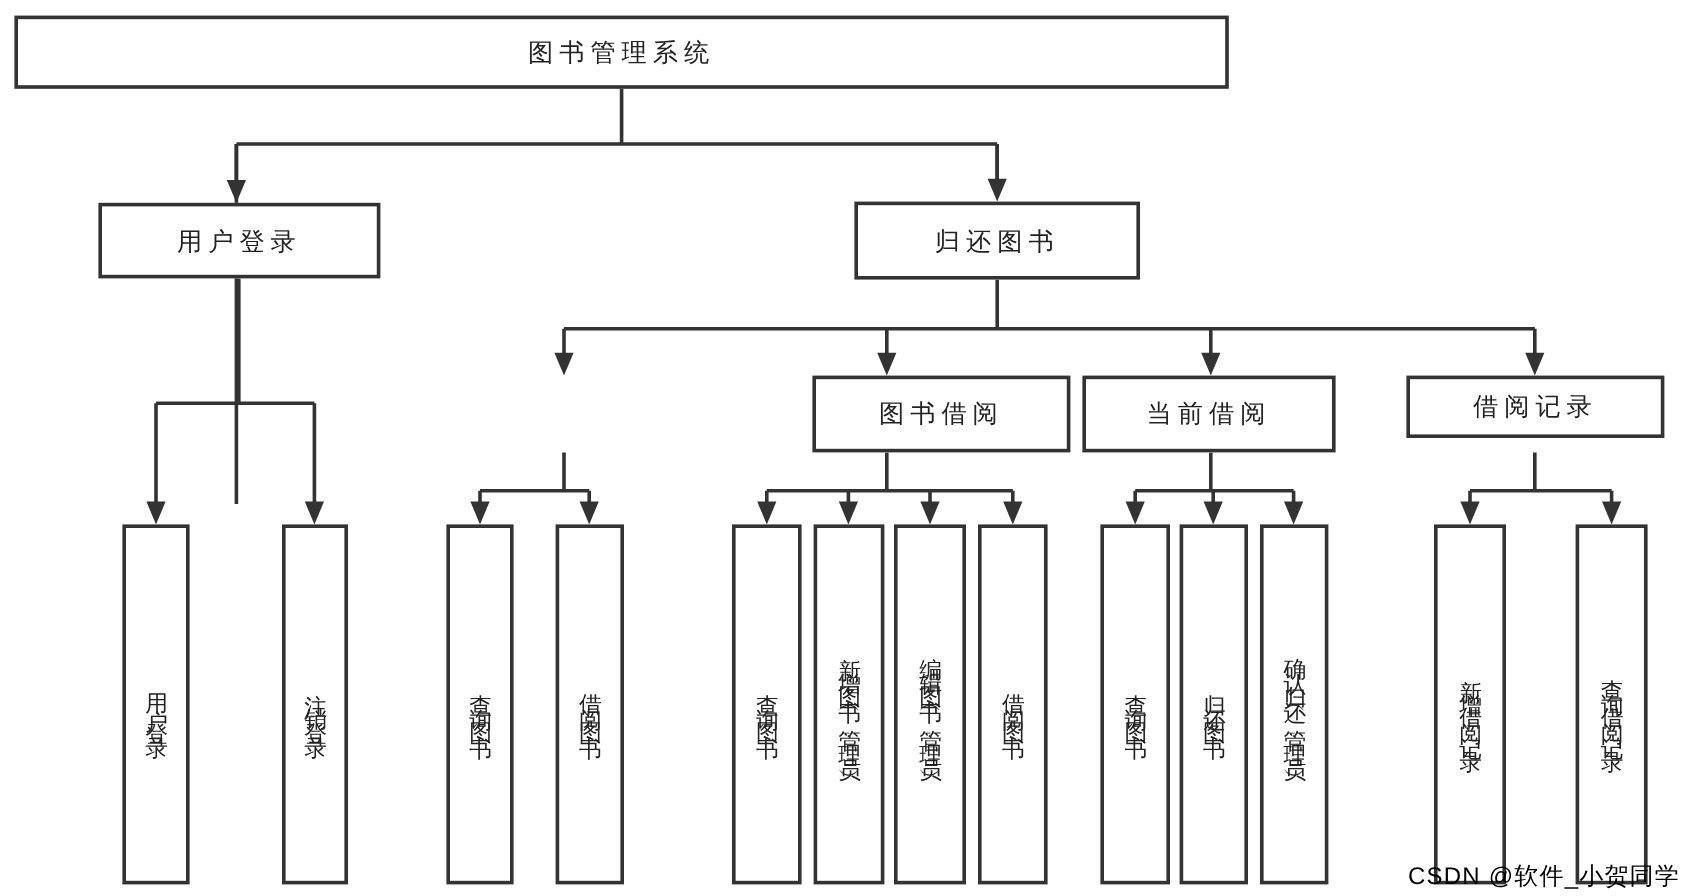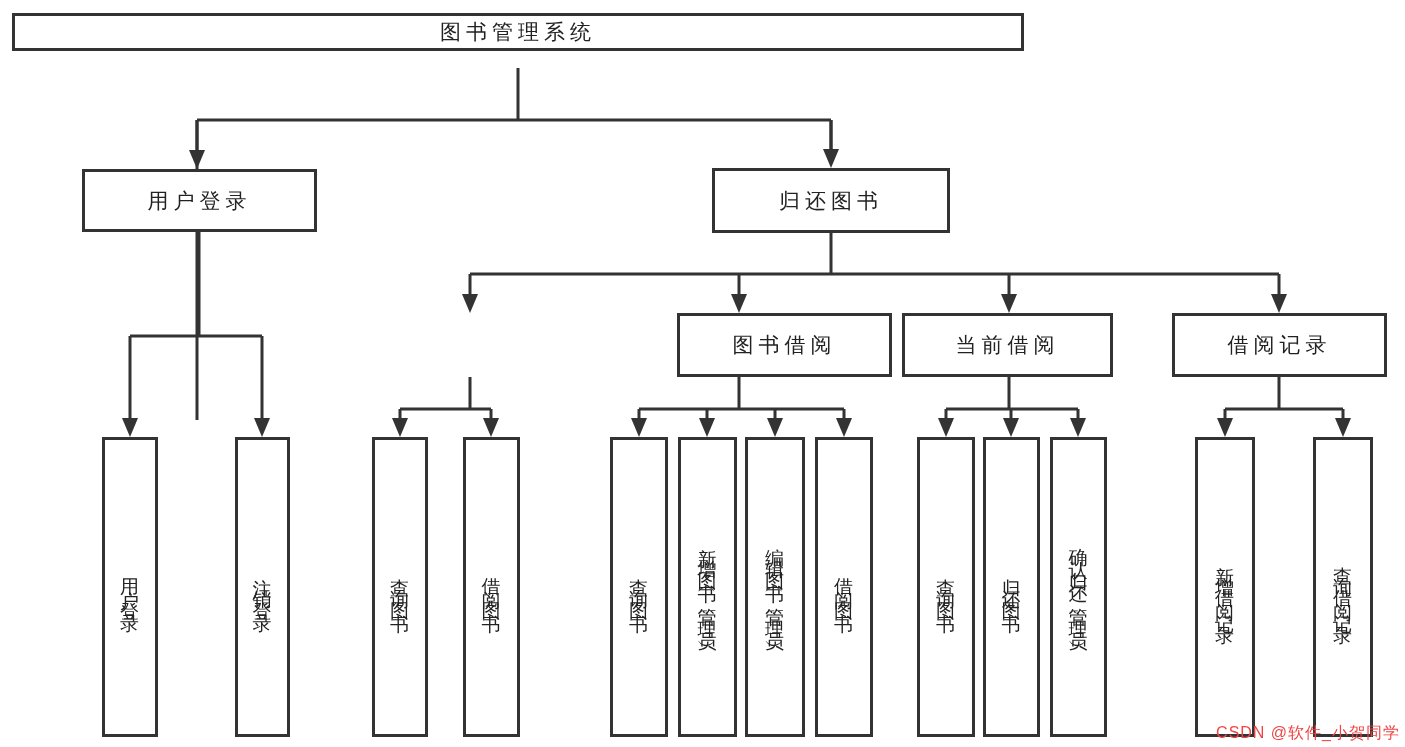--- a/index.html
+++ b/index.html
@@ -41,23 +41,23 @@
     writing-mode: vertical-rl;
     text-orientation: mixed;
     font-size: 19px;
     letter-spacing: 12px;
     line-height: 1;
   }
   #watermark {
     position: absolute;
     right: 5px;
     bottom: 3px;
-    font-size: 16px;
+    font-size: 20px;
     letter-spacing: 1px;
-    color: #ef4444;
+    color: #000000;
     z-index: 5;
     white-space: nowrap;
   }
 </style>
 </head>
 <body>
 
 <div id="canvas">
 
   <svg id="connectors" viewBox="0 0 1405 747" xmlns="http://www.w3.org/2000/svg">
@@ -104,28 +104,28 @@
       <polygon points="1070,418 1086,418 1078,437" fill="#333333"></polygon>
     </g>
 
     <g>
       <path d="M1279,377 V409 M1225,409 H1343 M1225,409 V420 M1343,409 V420" fill="none" stroke="#333333" stroke-width="3"></path>
       <polygon points="1217,418 1233,418 1225,437" fill="#333333"></polygon>
       <polygon points="1335,418 1351,418 1343,437" fill="#333333"></polygon>
     </g>
   </svg>
 
-  <div class="node h" style="left:12px; top:13px; width:1012px; height:38px;text-align:center;">图书管理系统</div>
+  <div class="node h" style="left:12px; top:13px; width:1012px; height:61px;text-align:center;">图书管理系统</div>
 
   <div class="node h" style="left:82px; top:169px; width:235px; height:63px;">用户登录</div>
   <div class="node h" style="left:712px; top:168px; width:238px; height:65px;">归还图书</div>
 
   <div class="node h" style="left:632px; top:313px; width:215px; height:64px;margin-left:45px;">图书借阅</div>
   <div class="node h" style="left:902px; top:313px; width:211px; height:64px;">当前借阅</div>
-  <div class="node h" style="left:1172px; top:313px; width:215px; height:64px;">借阅记录</div>
+  <div class="node h" style="left:1172px; top:313px; width:215px; height:52px;">借阅记录</div>
 
   <div class="node v" style="left:102px; top:437px; width:56px; height:300px;">用户登录</div>
   <div class="node v" style="left:235px; top:437px; width:55px; height:300px;">注销登录</div>
 
   <div class="node v" style="left:372px; top:437px; width:56px; height:300px;">查询图书</div>
   <div class="node v" style="left:463px; top:437px; width:57px; height:300px;">借阅图书</div>
 
   <div class="node v" style="left:610px; top:437px; width:58px; height:300px;">查询图书</div>
   <div class="node v" style="left:678px; top:437px; width:59px; height:300px;">新增图书（管理员）</div>
   <div class="node v" style="left:745px; top:437px; width:60px; height:300px;">编辑图书（管理员）</div>

